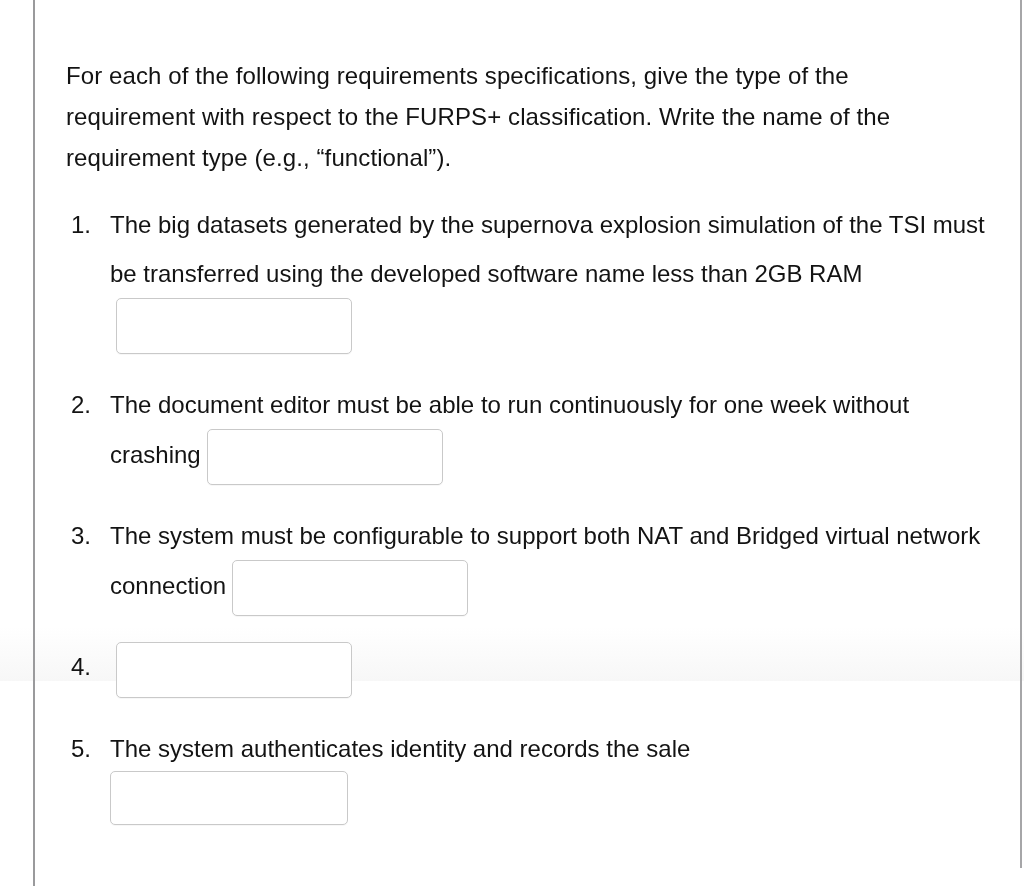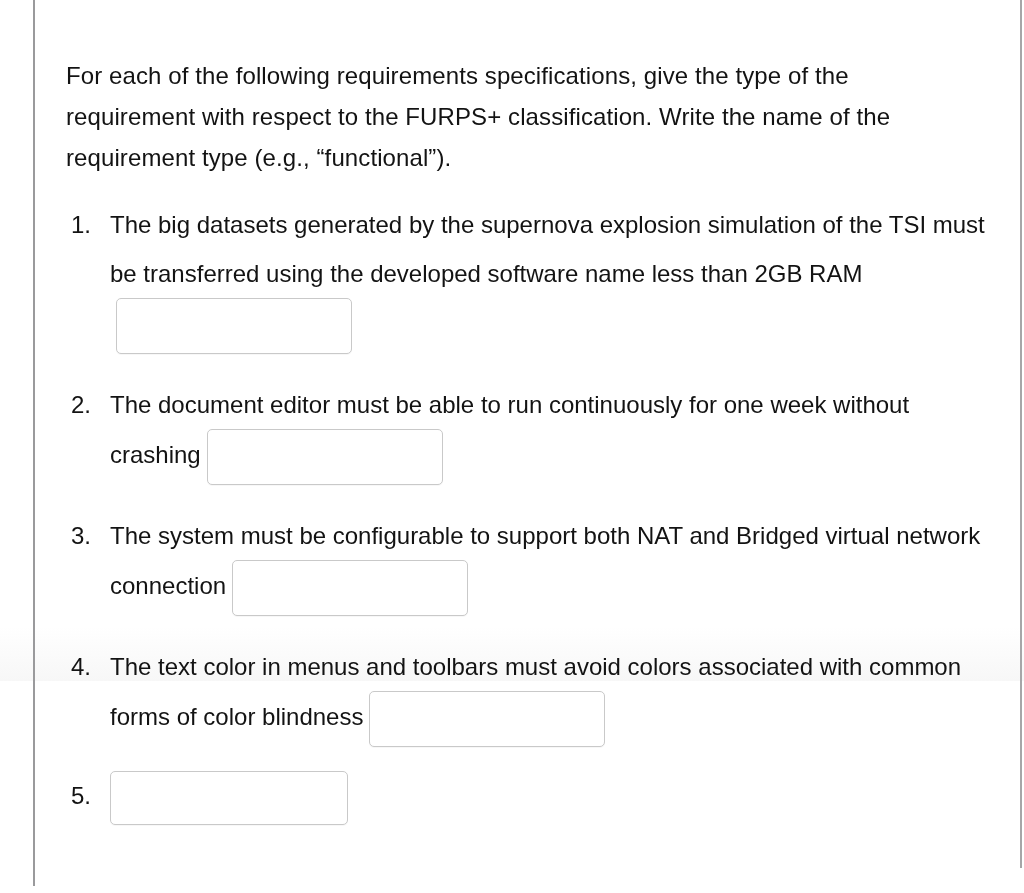--- a/index.html
+++ b/index.html
@@ -139,23 +139,24 @@
         <span class="q-text">The document editor must be able to run continuously for one week without crashing</span><input class="answer-box" type="text" placeholder="" style="">
       </li>
 
       <li class="q-item">
         <span class="marker">3.</span>
         <span class="q-text">The system must be configurable to support both NAT and Bridged virtual network connection</span><input class="answer-box" type="text" placeholder="" style="">
       </li>
 
       <li class="q-item">
         <span class="marker">4.</span>
-        <span class="q-text">The text color in menus and toolbars must avoid colors associated with common forms of color blindness</span><input class="answer-box" type="text" placeholder="" style="">
+        <input class="answer-box" type="text" placeholder="" style="">
       </li>
 
       <li class="q-item box-own-line">
         <span class="marker">5.</span>
+        <span class="q-text">The system authenticates identity and records the sale</span>
         <input class="answer-box" type="text" placeholder="" style="">
       </li>
 
     </ol>
   </div>
 </div>
 
 </body></html>

